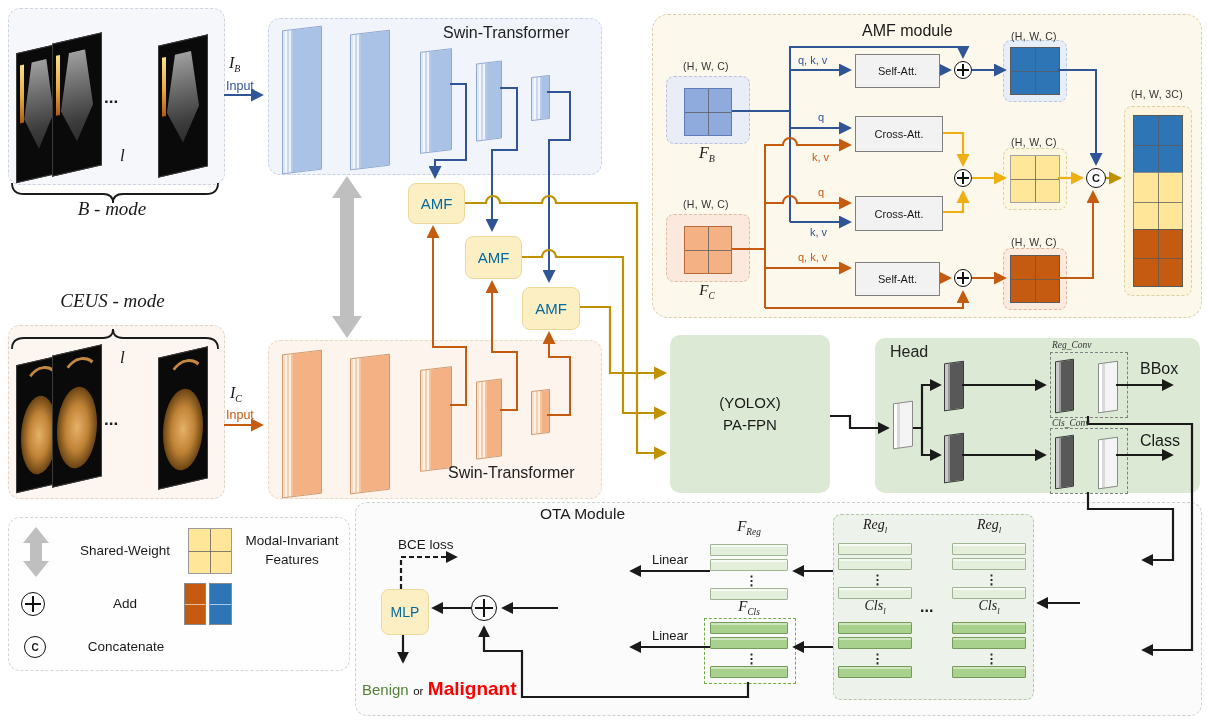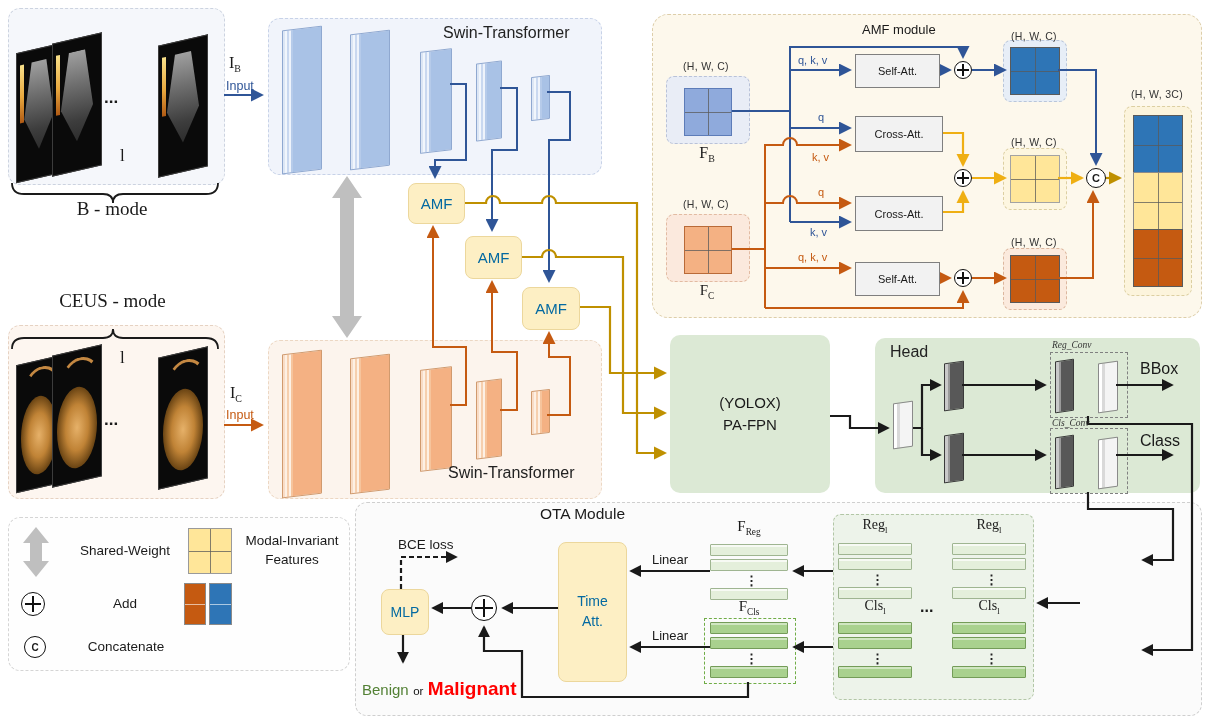--- a/index.html
+++ b/index.html
@@ -15,21 +15,21 @@
   .amfmod-bg{background:#fdf8ec;border-color:#ddceaa;border-radius:16px;}
   .ota-bg{background:#fbfbfb;border-color:#cfcfcf;}
   .legend-bg{background:#fefefe;border-color:#d5d5d5;}
   .prop-bg{background:#edf3ea;border-color:#b2c6a6;border-radius:8px;}
   .greenbox{position:absolute;background:#dce9d5;border-radius:10px;}
   .ylwbox{position:absolute;background:#fdefc4;border:1px solid #ecd79c;border-radius:8px;
           display:flex;align-items:center;justify-content:center;font-size:15px;color:#0369a1;}
   
   .t{position:absolute;white-space:nowrap;}
   .title{font-size:16px;color:#222;}
-  .math{font-family:"Liberation Serif",serif;}
+  .math{font-family:"Liberation Serif",serif;font-style:italic;}
   sub{font-size:0.62em;}
   .small-shape{font-size:10.5px;color:#333;letter-spacing:0.3px;}
   .qkv-b{font-size:11px;color:#2f5597;}
   .qkv-o{font-size:11px;color:#c55a11;}
   .attbox{position:absolute;background:#f2f2f2;border:1.5px solid #7f7f7f;
           display:flex;align-items:center;justify-content:center;font-size:11px;}
   
   .slab{position:absolute;transform:skewY(-7deg);border:1px solid #8fa8d0;border-radius:1px;
         background:linear-gradient(90deg,#dce6f5 0 2px,#f1f6fc 2px 4px,#c9d8f0 4px 6px,#eef3fb 6px 8px,#b6cbea 8px 10px,#a9c2e6 10px 100%);}
   .slab.or{border-color:#d09a6e;
@@ -133,21 +133,21 @@
   <div class="slab or z10" style="left:282px;top:352px;width:38px;height:142px;"></div>
   <div class="slab or z10" style="left:350px;top:356px;width:38px;height:134px;"></div>
   <div class="slab or z10" style="left:420px;top:368px;width:30px;height:100px;"></div>
   <div class="slab or z10" style="left:476px;top:380px;width:24px;height:76px;"></div>
   <div class="slab or z10" style="left:531px;top:390px;width:17px;height:42px;"></div>
 
   <div class="ylwbox z30" style="left:408px;top:183px;width:55px;height:39px;">AMF</div>
   <div class="ylwbox z30" style="left:465px;top:236px;width:55px;height:41px;">AMF</div>
   <div class="ylwbox z30" style="left:522px;top:287px;width:56px;height:41px;">AMF</div>
 
-  <div class="t z30" style="left:862px;top:22px;font-size:13px;">AMF module</div>
+  <div class="t z30" style="left:862px;top:22px;font-size:16px;">AMF module</div>
 
   <div class="t z30 small-shape" style="left:664px;top:60px;width:84px;text-align:center;">(H, W, C)</div>
   <div class="halo z10" style="left:666px;top:76px;width:82px;height:66px;background:#e9edf6;border-color:#b9c2d8;"></div>
   <div class="grid2 z10" style="left:684px;top:88px;width:46px;height:46px;background:#8faadc;border-color:#5d7cb8;"></div>
   <div class="t z30 math" style="left:684px;top:144px;width:46px;text-align:center;font-size:16px;"><span>F</span><sub>B</sub></div>
 
   <div class="t z30 small-shape" style="left:664px;top:198px;width:84px;text-align:center;">(H, W, C)</div>
   <div class="halo z10" style="left:666px;top:214px;width:82px;height:66px;background:#fbe9dd;border-color:#e2bba2;"></div>
   <div class="grid2 z10" style="left:684px;top:226px;width:46px;height:46px;background:#f4b183;border-color:#b96a38;"></div>
   <div class="t z30 math" style="left:684px;top:282px;width:46px;text-align:center;font-size:15px;"><span>F</span><sub>C</sub></div>
@@ -206,26 +206,20 @@
   <div class="lbl-conv z30" style="left:1052px;top:418px;">Cls_Conv</div>
   <div class="convdash z10" style="left:1050px;top:428px;width:76px;height:64px;"></div>
   <div class="slab dark z10" style="left:1055px;top:436px;width:17px;height:50px;"></div>
   <div class="slab white z10" style="left:1098px;top:438px;width:18px;height:48px;"></div>
   <div class="t z30" style="left:1140px;top:432px;font-size:16px;">Class</div>
 
   <div class="t z30" style="left:540px;top:505px;font-size:15.5px;">OTA Module</div>
   <div class="t z30" style="left:398px;top:537px;font-size:13.5px;">BCE loss</div>
   <div class="ylwbox z30" style="left:381px;top:589px;width:46px;height:44px;font-size:14px;">MLP</div>
   <div class="oplus z30" style="left:471px;top:595px;width:26px;height:26px;"></div>
-  <div class="ylwbox z30" style="left:558px;top:542px;width:67px;height:138px;">
-    <div style="text-align:center;font-size:14px;line-height:1.4;">
-      <div>Time</div>
-      <div>Att.</div>
-    </div>
-  </div>
   <div class="t z30" style="left:652px;top:552px;font-size:13px;">Linear</div>
   <div class="t z30" style="left:652px;top:628px;font-size:13px;">Linear</div>
 
   <div class="t z30 math" style="left:710px;top:518px;width:78px;text-align:center;font-size:15px;"><span>F</span><sub>Reg</sub></div>
   <div class="bar lt z10" style="left:710px;top:544px;width:78px;"></div>
   <div class="bar lt z10" style="left:710px;top:559px;width:78px;"></div>
   <div class="vdots z10" style="left:745px;top:574px;">⋮</div>
   <div class="bar lt z10" style="left:710px;top:588px;width:78px;"></div>
 
   <div class="t z30 math" style="left:710px;top:598px;width:78px;text-align:center;font-size:15px;"><span>F</span><sub>Cls</sub></div>

